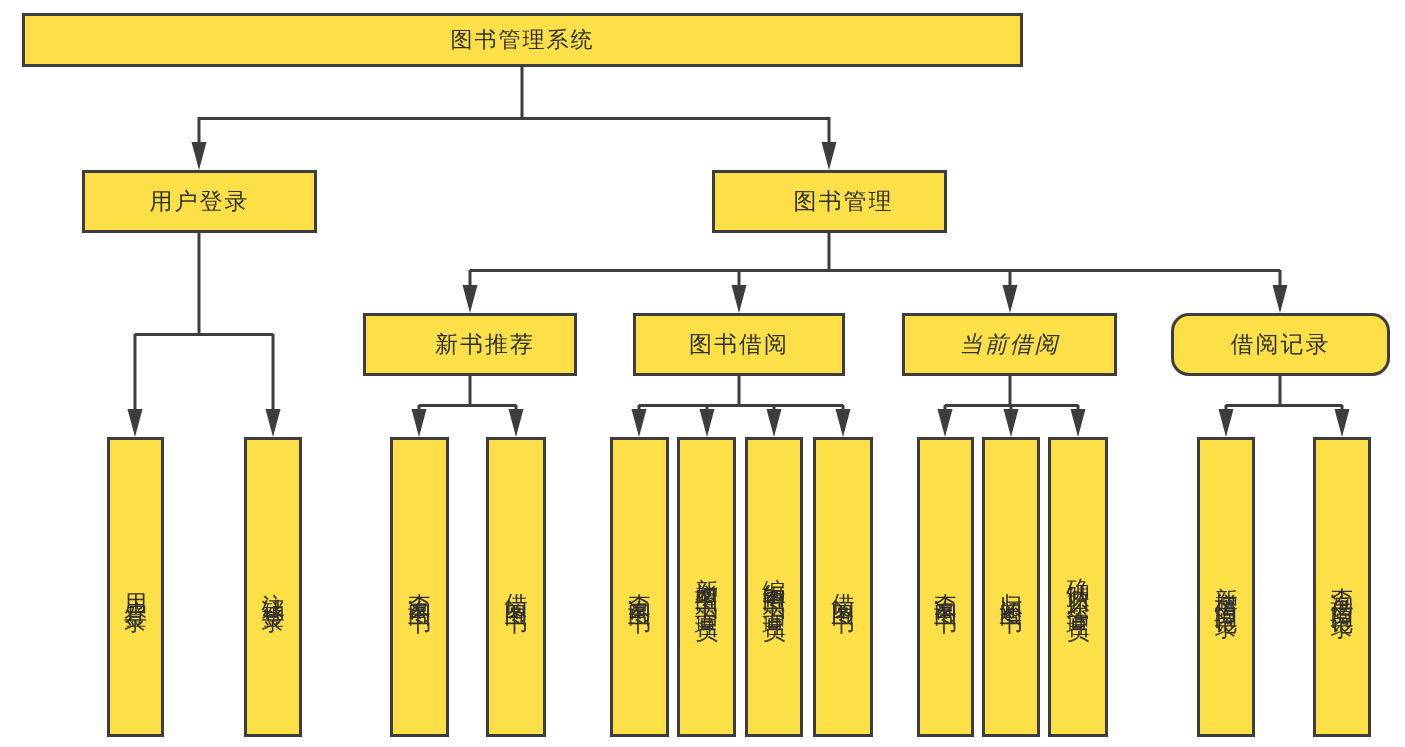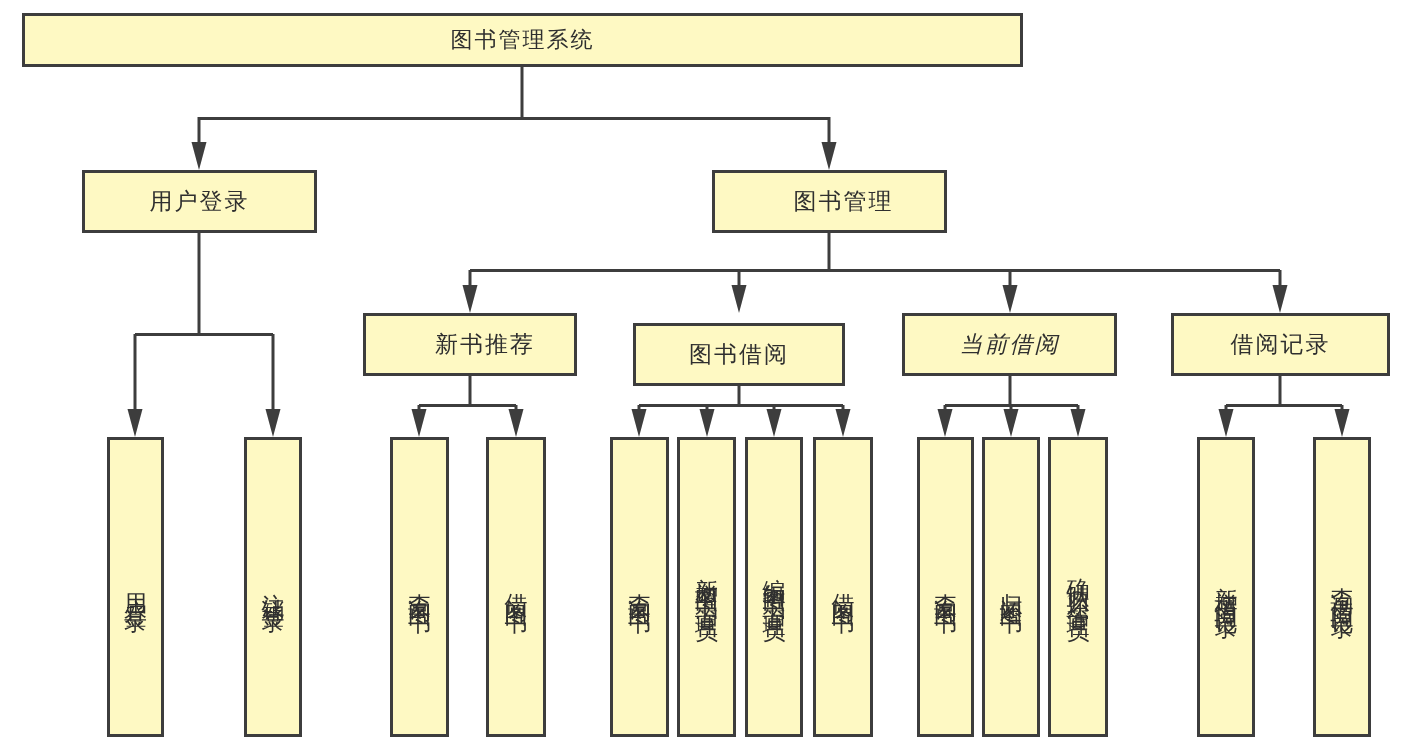--- a/index.html
+++ b/index.html
@@ -8,21 +8,21 @@
     width:1405px;height:747px;
     background:#fff;
     font-family:"Liberation Sans","DejaVu Sans",sans-serif;
     overflow:hidden;
   }
   #wires{position:absolute;left:0;top:0;width:1405px;height:747px;}
   .node{
     position:absolute;
     box-sizing:border-box;
     border:3px solid #3d3d3d;
-    background:#fef9c3;
+    background:#fde047;
     display:flex;align-items:center;justify-content:center;
     color:#2f2f2f;
   }
   .h-node{font-size:23px;letter-spacing:2px;white-space:nowrap;}
   .root-node{font-size:22px;}
   .v-node{
     writing-mode:vertical-rl;
     text-orientation:mixed;
     font-size:23px;
     letter-spacing:6px;
@@ -111,23 +111,23 @@
       <polygon points="1334.5,409 1349.5,409 1342,437"></polygon>
     </g>
   </svg>
 
   <div class="node h-node root-node" style="left:22px;top:13px;width:1001px;height:54px;">图书管理系统</div>
 
   <div class="node h-node" style="left:82px;top:170px;width:235px;height:63px;">用户登录</div>
   <div class="node h-node" style="left:712px;top:170px;width:235px;height:63px;padding-left:28px;">图书管理</div>
 
   <div class="node h-node" style="left:363px;top:313px;width:214px;height:63px;padding-left:30px;">新书推荐</div>
-  <div class="node h-node" style="left:633px;top:313px;width:212px;height:63px;margin-top:10px;">图书借阅</div>
+  <div class="node h-node" style="left:633px;top:313px;width:212px;height:63px;">图书借阅</div>
   <div class="node h-node" style="left:902px;top:313px;width:215px;height:63px;font-style:italic;">当前借阅</div>
-  <div class="node h-node" style="left:1171px;top:313px;width:219px;height:63px;">借阅记录</div>
+  <div class="node h-node" style="left:1171px;top:313px;width:219px;height:63px;border-radius:18px;">借阅记录</div>
 
   <div class="node v-node" style="left:107px;top:437px;width:57px;height:300px;">用户登录</div>
   <div class="node v-node" style="left:244px;top:437px;width:58px;height:300px;">注销登录</div>
 
   <div class="node v-node" style="left:390px;top:437px;width:59px;height:300px;">查询图书</div>
   <div class="node v-node" style="left:486px;top:437px;width:60px;height:300px;">借阅图书</div>
 
   <div class="node v-node" style="left:610px;top:437px;width:59px;height:300px;">查询图书</div>
   <div class="node v-node" style="left:677px;top:437px;width:59px;height:300px;">新增图书（管理员）</div>
   <div class="node v-node" style="left:745px;top:437px;width:58px;height:300px;">编辑图书（管理员）</div>

